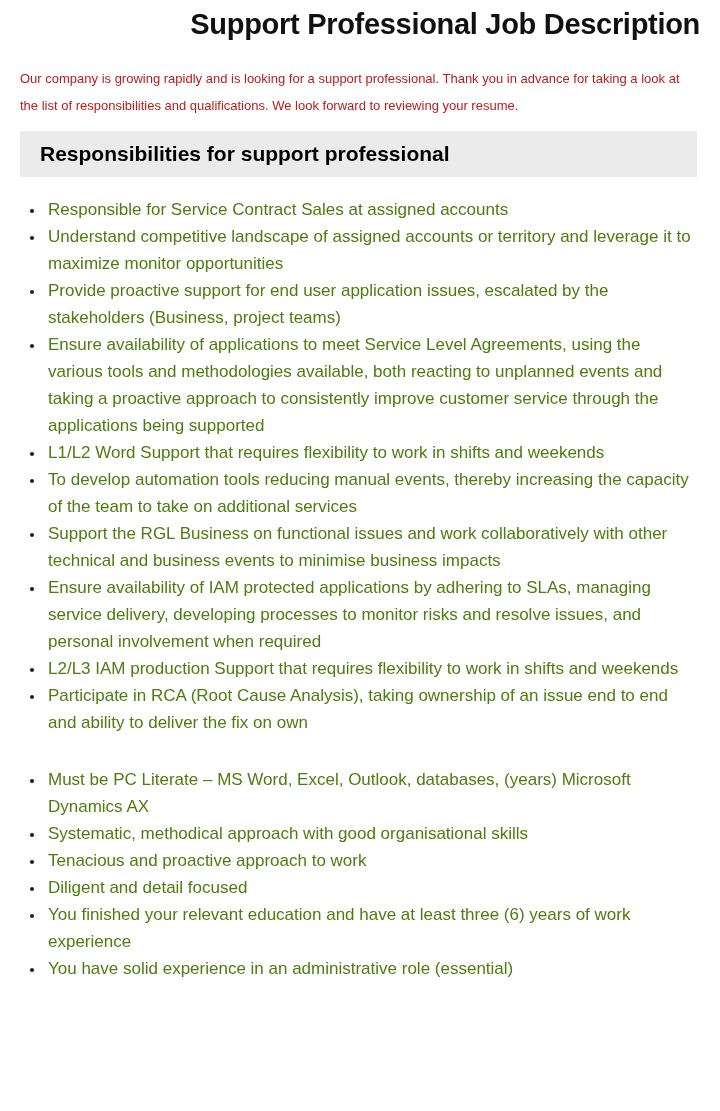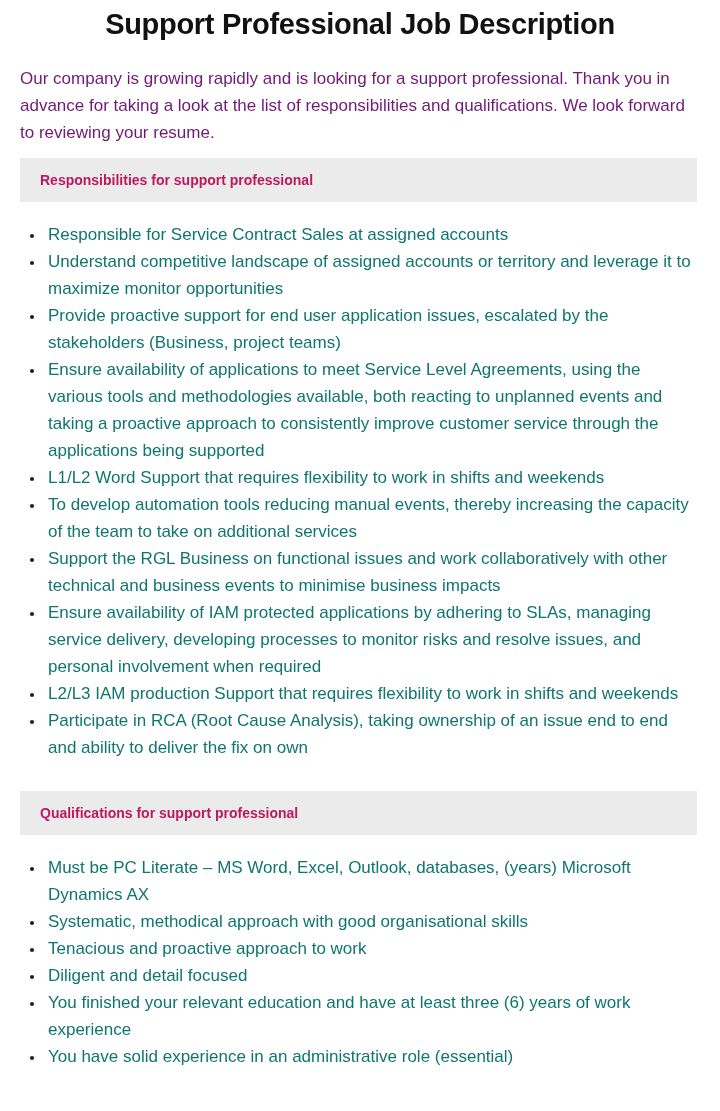--- a/index.html
+++ b/index.html
@@ -15,52 +15,52 @@
     box-sizing: border-box;
   }
   main {
     width: 720px;
     box-sizing: border-box;
   }
   h1.page-title {
     font-size: 29px;
     font-weight: 700;
     color: #111111;
-    text-align: center;
+    text-align: right;
     margin: 8px 20px 24px 20px;
     letter-spacing: -0.3px;
     line-height: 1.15;
   }
   p.intro {
-    font-size: 17px;
+    font-size: 13px;
     line-height: 27px;
     margin: 0 23px 0 20px;
-    color: #701a75;
+    color: #b91c1c;
   }
   .section-bar {
     background: #ebebeb;
     margin: 12px 23px 0 20px;
     padding: 13px 20px 12px 20px;
   }
   .section-bar .section-heading {
-    font-size: 14px;
+    font-size: 21px;
     font-weight: 700;
-    color: #be185d;
+    color: #000000;
     line-height: 19px;
   }
   ul.bullet-list {
     margin: 19px 23px 30px 20px;
     padding: 0 0 0 25px;
     list-style: disc outside;
   }
   ul.bullet-list li {
     font-size: 17px;
     line-height: 27px;
     padding-left: 3px;
-    color: #0f766e;
+    color: #4d7c0f;
   }
   ul.bullet-list li::marker {
     font-size: 13px;
     color: #1e1e1e;
   }
 </style>
 </head>
 <body>
 
 <main>
@@ -79,23 +79,20 @@
     <li>Provide proactive support for end user application issues, escalated by the stakeholders (Business, project teams)</li>
     <li>Ensure availability of applications to meet Service Level Agreements, using the various tools and methodologies available, both reacting to unplanned events and taking a proactive approach to consistently improve customer service through the applications being supported</li>
     <li>L1/L2 Word Support that requires flexibility to work in shifts and weekends</li>
     <li>To develop automation tools reducing manual events, thereby increasing the capacity of the team to take on additional services</li>
     <li>Support the RGL Business on functional issues and work collaboratively with other technical and business events to minimise business impacts</li>
     <li>Ensure availability of IAM protected applications by adhering to SLAs, managing service delivery, developing processes to monitor risks and resolve issues, and personal involvement when required</li>
     <li>L2/L3 IAM production Support that requires flexibility to work in shifts and weekends</li>
     <li>Participate in RCA (Root Cause Analysis), taking ownership of an issue end to end and ability to deliver the fix on own</li>
   </ul>
 
-  <div class="section-bar">
-    <span class="section-heading">Qualifications for support professional</span>
-  </div>
 
   <ul class="bullet-list">
     <li>Must be PC Literate – MS Word, Excel, Outlook, databases, (years) Microsoft Dynamics AX</li>
     <li>Systematic, methodical approach with good organisational skills</li>
     <li>Tenacious and proactive approach to work</li>
     <li>Diligent and detail focused</li>
     <li>You finished your relevant education and have at least three (6) years of work experience</li>
     <li>You have solid experience in an administrative role (essential)</li>
   </ul>
 

